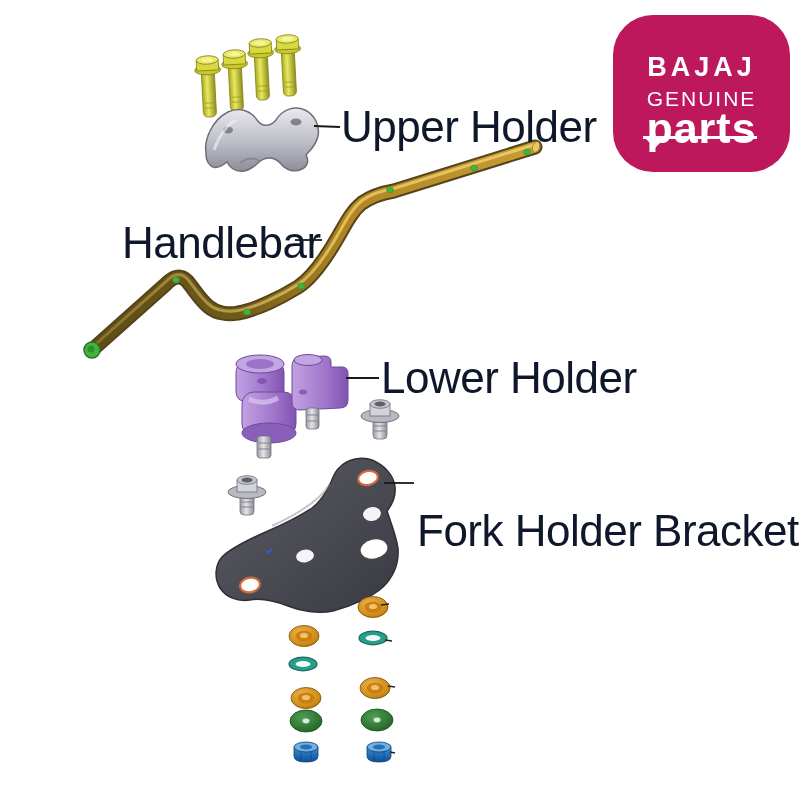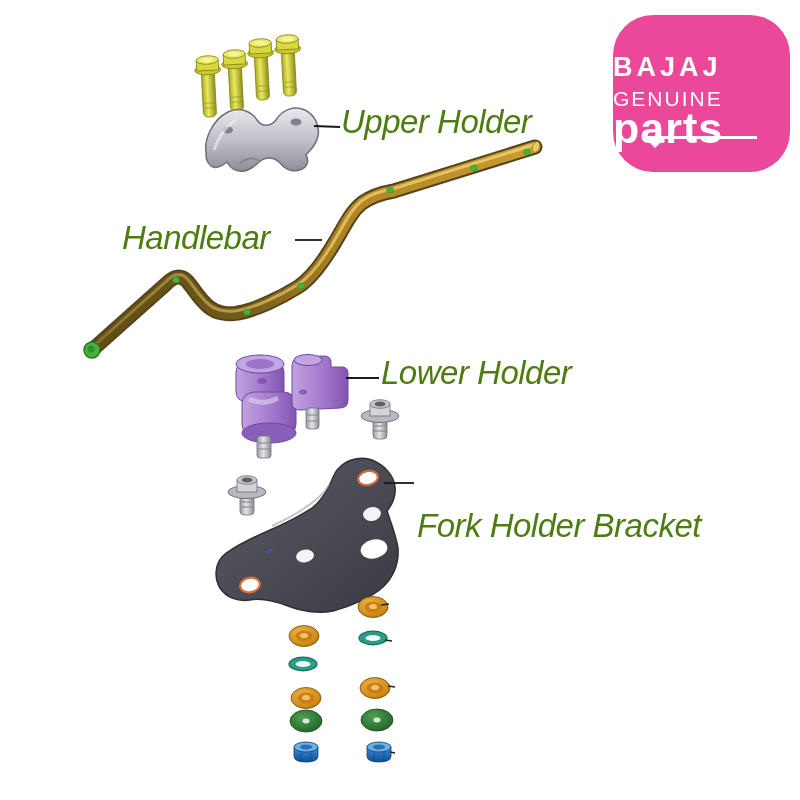--- a/index.html
+++ b/index.html
@@ -2,36 +2,36 @@
 <html><head>
 <meta charset="utf-8">
 <style>
   html,body{margin:0;padding:0;background:#fff;}
   #stage{
     position:relative;width:800px;height:800px;background:#ffffff;overflow:hidden;
     font-family:"Liberation Sans",sans-serif;
   }
   #diagram-svg{position:absolute;left:0;top:0;}
   .part-label{
-    position:absolute;color:#4d7c0f;font-size:33px;line-height:1;white-space:nowrap;
-    letter-spacing:-0.5px;font-family:"Liberation Sans",sans-serif;font-style:italic;
+    position:absolute;color:#0f172a;font-size:44px;line-height:1;white-space:nowrap;
+    letter-spacing:-0.5px;font-family:"Liberation Sans",sans-serif;
   }
   .lbl-upper{left:341px;top:105px;}
   .lbl-handlebar{left:122px;top:221px;}
   .lbl-lower{left:381px;top:356px;}
   .lbl-fork{left:417px;top:465px;margin-top:44px;}
   
   .watermark{position:absolute;left:301px;top:379px;opacity:.85;font-weight:bold;white-space:nowrap;}
   .wm-99{font-size:31px;color:#9fd3ea;letter-spacing:2px;}
   .wm-rpm{font-size:31px;color:#8f8f8f;opacity:.8;letter-spacing:1px;}
   .wm-com{font-size:20px;color:#92cce6;}
   
   .logo{
-    position:absolute;left:613px;top:15px;width:177px;height:157px;background:#ec4899;
-    border-radius:40px;color:#fff;text-align:left;
+    position:absolute;left:613px;top:15px;width:177px;height:157px;background:#be185d;
+    border-radius:40px;color:#fff;text-align:center;
   }
   .logo-brand{margin-top:37px;font-size:27px;font-weight:bold;letter-spacing:4px;}
   .logo-genuine{font-size:21px;letter-spacing:2px;margin-top:4px;font-weight:400;}
   .logo-parts{font-size:43px;font-weight:bold;margin-top:-7px;letter-spacing:1px;}
   .logo-underline{position:absolute;left:30px;top:121px;width:114px;height:3px;background:#fff;}
   .logo-arrow{
     position:absolute;left:3px;top:3px;width:0;height:0;
     border-left:9px solid transparent;border-right:9px solid transparent;border-top:9px solid #fff;
   }
 </style>

